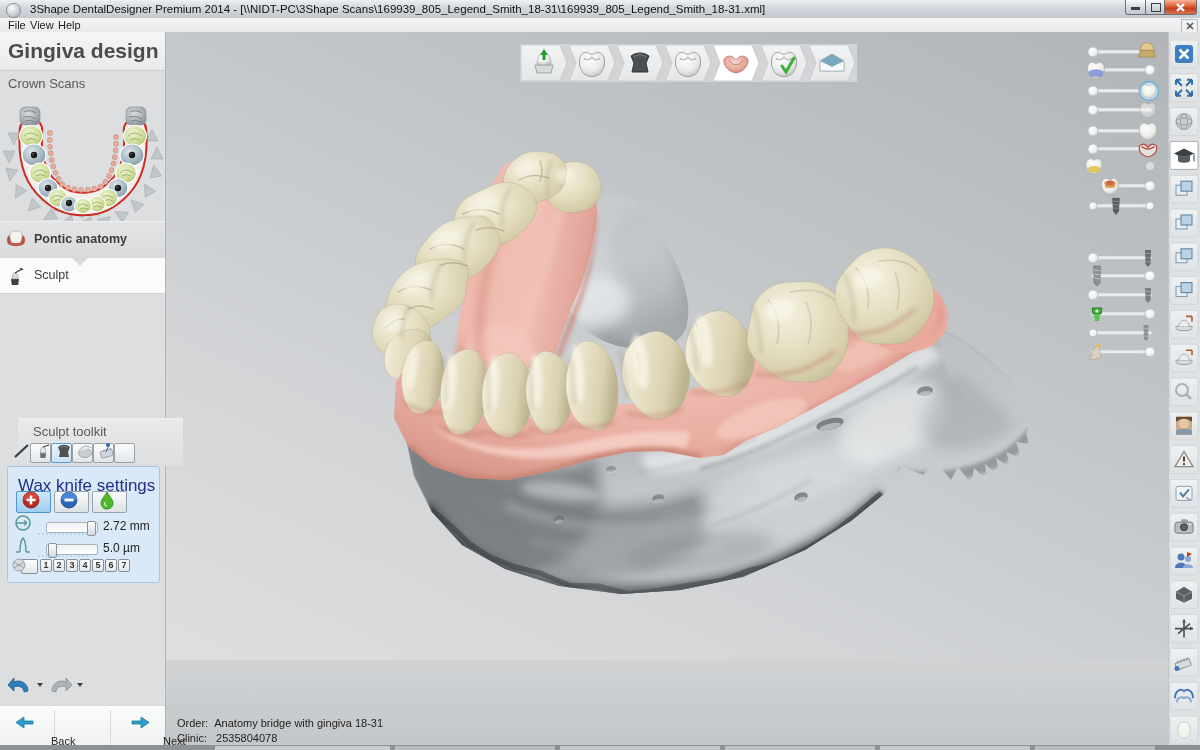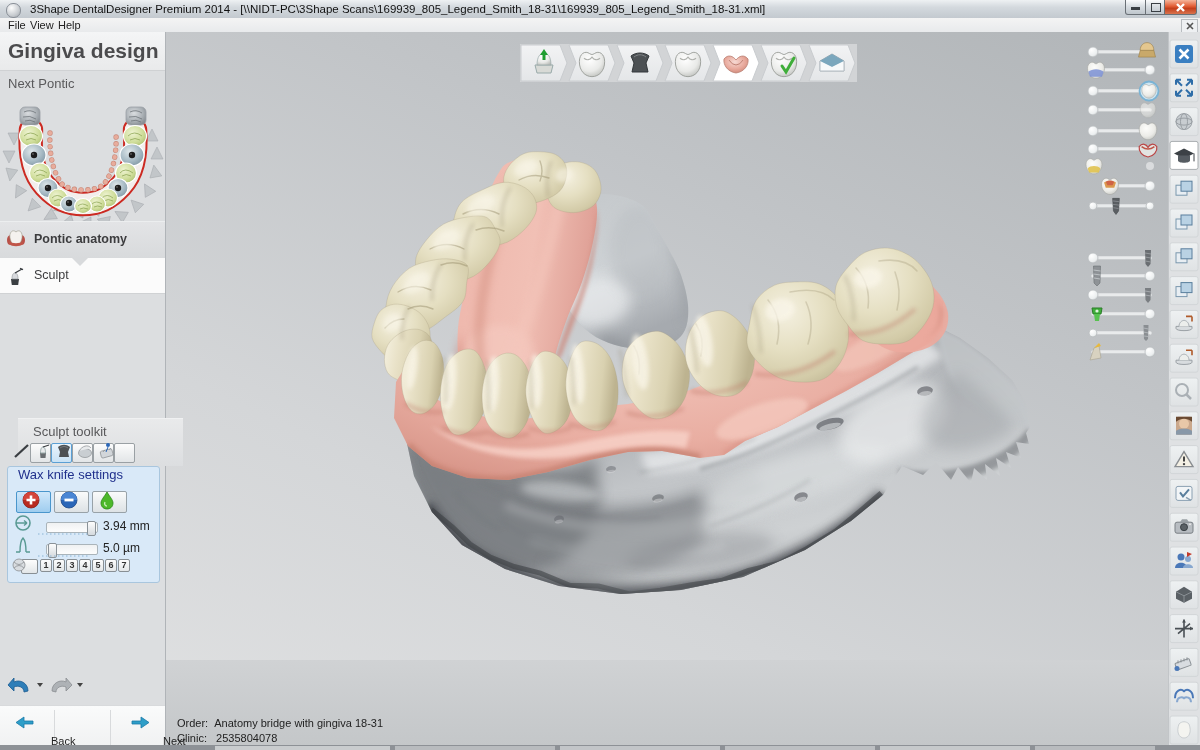--- a/index.html
+++ b/index.html
@@ -28,21 +28,21 @@
   #mi2{top:258px;height:35px;background:#fbfbfb;border-bottom:1px solid #d0d2d4;}
   .milabel{position:absolute;left:34px;top:10px;font-size:12.5px;color:#3c3c3e;font-weight:bold;}
   #notch{left:72px;top:258px;width:0;height:0;border-left:8px solid transparent;border-right:8px solid transparent;border-top:8px solid #d8dadc;}
   
   #toolkit{left:0;top:418px;width:165px;height:47px;background:linear-gradient(#e9eaeb,#dcdee0);border-top:1px solid #f0f1f2;margin-left:18px;}
   #toolkit .lbl{position:absolute;left:15px;top:5px;font-size:13px;color:#58585a;}
   .tbtn{position:absolute;top:24px;width:19px;height:18px;border:1px solid #9aa0a4;background:linear-gradient(#fcfcfc,#e2e5e7);border-radius:2px;}
   .tbtn.sel{border:1px solid #5a9fd4;background:linear-gradient(#eaf4fc,#c9e2f5);}
   
   #waxpanel{left:7px;top:466px;width:151px;height:115px;background:#d9e9f8;border:1px solid #a9c6de;border-radius:3px;}
-  #waxpanel .title{position:absolute;left:10px;top:0;font-size:13px;color:#20308c;}
+  #waxpanel .title{position:absolute;left:10px;top:9px;font-size:17px;color:#20308c;}
   .bigbtn{position:absolute;top:24px;width:33px;height:20px;border:1px solid #98a2a8;background:linear-gradient(#fafbfb,#dde2e5);border-radius:2px;}
   .bigbtn.sel{border:1px solid #4a96cc;background:linear-gradient(#cfe7fa,#9fcdef);}
   .slrow{position:absolute;left:9px;width:140px;height:22px;}
   .sltrack{position:absolute;left:29px;top:6px;width:50px;height:9px;border:1px solid #aab4ba;background:linear-gradient(#eff1f2,#fdfdfd);border-radius:2px;}
   .slthumb{position:absolute;top:-2px;width:7px;height:13px;background:linear-gradient(#fdfdfd,#d5dade);border:1px solid #8a9298;border-radius:2px;}
   .slval{position:absolute;left:86px;top:3px;font-size:12px;color:#222;}
   .numbtn{position:absolute;top:0;width:10px;height:11px;border:1px solid #888f94;background:linear-gradient(#fdfdfd,#e2e6e8);border-radius:2px;font-size:9px;font-weight:bold;color:#333;text-align:center;line-height:11px;}
   
   #backnext{left:0;top:705px;width:165px;height:45px;background:linear-gradient(#fafbfb,#eff0f1);border-top:1px solid #d8dadc;}
   .bnlabel{position:absolute;top:29px;font-size:11px;color:#222;padding-left:35px;}
@@ -416,21 +416,21 @@
         <path d="M-6,8 L-2,-4 L3,-6 L5,6 Z" fill="#d8d2c0" stroke="#a8a290" stroke-width="0.6"></path>
         <path d="M-2,-4 L3,-9 L5,-6 Z" fill="#e8b93c"></path>
       </g>
 </svg>
 </div>
 
 <div class="abs" id="sidebar"></div>
 <div class="abs" id="sbhead">
     <div>Gingiva design</div>
   </div>
-<div class="abs" id="crownpontic">Next Pontic</div>
+<div class="abs" id="crownpontic">Crown Scans</div>
 <div class="abs" id="archbox"><svg width="165" height="122" viewBox="0 0 165 122">
 <defs>
 <radialGradient id="agray" cx="40%" cy="35%" r="75%">
 <stop offset="0%" stop-color="#d9dcdf"></stop>
           <stop offset="60%" stop-color="#aab0b5"></stop>
           <stop offset="100%" stop-color="#81878d"></stop>
 </radialGradient>
 <radialGradient id="agreen" cx="40%" cy="35%" r="75%">
 <stop offset="0%" stop-color="#eef3d2"></stop>
           <stop offset="60%" stop-color="#cfdd9a"></stop>
@@ -553,21 +553,21 @@
 </div>
 <div class="abs" id="waxpanel">
   <span class="title">Wax knife settings</span>
   <span class="bigbtn sel" style="left:8px;"></span>
   <span class="bigbtn" style="left:46px;"></span>
   <span class="bigbtn" style="left:84px;"></span>
   <div class="slrow" style="top:49px;">
     <span class="sltrack">
         <span class="slthumb" style="left:40px;"></span>
       </span>
-    <span class="slval">3.94 mm</span>
+    <span class="slval">2.72 mm</span>
   </div>
   <div class="slrow" style="top:71px;">
     <span class="sltrack">
         <span class="slthumb" style="left:1px;"></span>
       </span>
     <span class="slval">5.0 µm</span>
   </div>
   <div class="slrow" style="top:92px;">
     <span class="numbtn" style="left:4px;width:15px;height:13px;"></span>
     <span class="numbtn" style="left:23px;">1</span>

